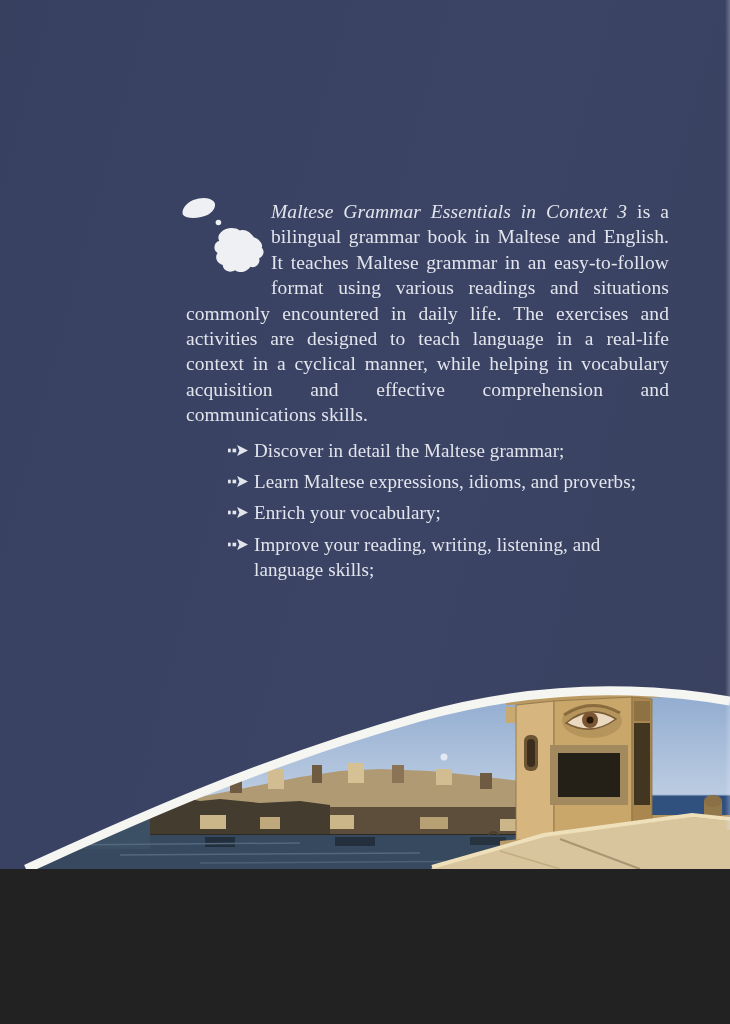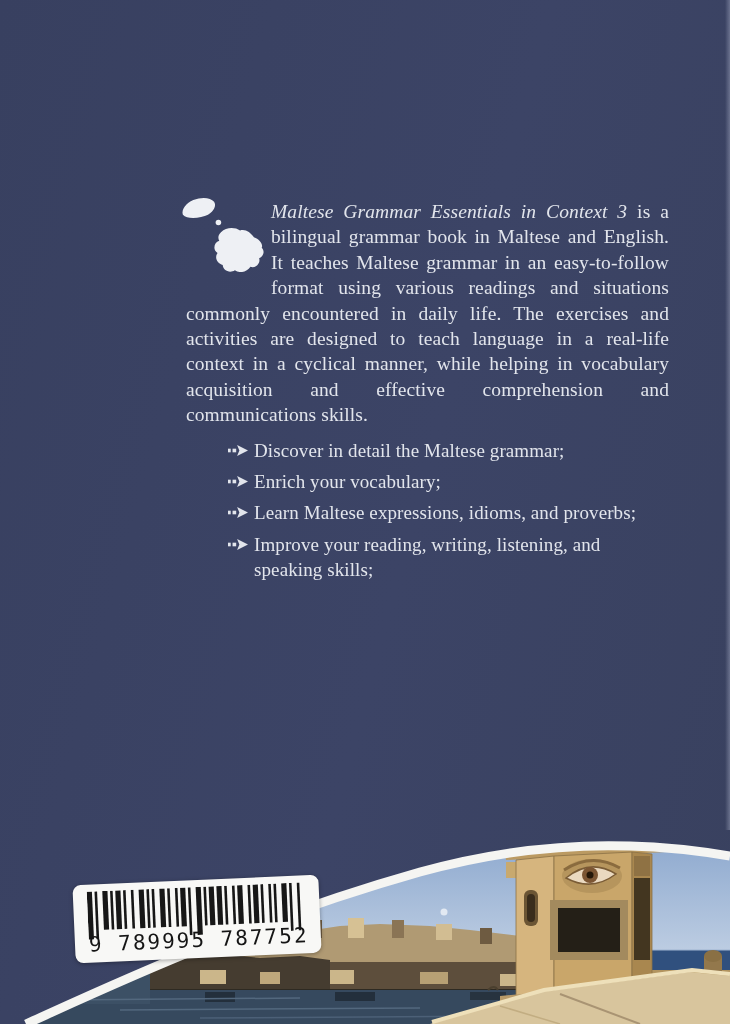--- a/index.html
+++ b/index.html
@@ -2,21 +2,21 @@
 <html style="--c-cover_navy: #3a4262; --c-text: #e2e5ec; --c-swoosh_white: #f5f5f2; --c-stone: #c9a76c; --c-sky_top: #87a4cc; --c-sky_bottom: #c6d4e6; --c-water: #36495e; --c-sea: #30507e; --c-barcode_bg: #f8f8f6;"><head>
 <meta charset="utf-8">
 <style>
   :root{
     --c-cover_navy:#3a4262; --c-text:#e2e5ec; --c-swoosh_white:#f5f5f2;
     --c-stone:#c9a76c; --c-sky_top:#87a4cc; --c-sky_bottom:#c6d4e6;
     --c-water:#36495e; --c-sea:#30507e; --c-barcode_bg:#f8f8f6;
   }
   html,body{margin:0;padding:0;background:#222;}
   .book{
-    position:relative; width:730px; height:1024px; overflow:hidden;
+    position:relative; width:730px; height:869px; overflow:hidden;
     background:linear-gradient(105deg,#384060 0%, #3c4466 55%, #39415f 100%);
     font-family:"Liberation Serif","DejaVu Serif",serif;
   }
   .edge-light{
     position:absolute; top:0; right:0; width:5px; height:830px; z-index:4;
     background:linear-gradient(to left, rgba(230,235,255,.28), rgba(230,235,255,0));
   }
   .content{
     position:absolute; left:186px; top:199px; width:483px; z-index:2;
     color:var(--c-text); font-size:19.5px; line-height:25.4px;
@@ -67,37 +67,37 @@
             <polygon points="10,1 22,7 10,13 12.5,7"></polygon>
           </svg>
         <span>Discover in detail the Maltese grammar;</span>
       </li>
       <li>
         <svg class="arrow" viewBox="0 0 22 14" aria-hidden="true">
             <rect x="0" y="5" width="3" height="4"></rect>
             <rect x="5" y="5" width="4" height="4"></rect>
             <polygon points="10,1 22,7 10,13 12.5,7"></polygon>
           </svg>
+        <span>Learn Maltese expressions, idioms, and proverbs;</span>
+      </li>
+      <li>
+        <svg class="arrow" viewBox="0 0 22 14" aria-hidden="true">
+            <rect x="0" y="5" width="3" height="4"></rect>
+            <rect x="5" y="5" width="4" height="4"></rect>
+            <polygon points="10,1 22,7 10,13 12.5,7"></polygon>
+          </svg>
         <span>Enrich your vocabulary;</span>
       </li>
       <li>
         <svg class="arrow" viewBox="0 0 22 14" aria-hidden="true">
             <rect x="0" y="5" width="3" height="4"></rect>
             <rect x="5" y="5" width="4" height="4"></rect>
             <polygon points="10,1 22,7 10,13 12.5,7"></polygon>
           </svg>
-        <span>Learn Maltese expressions, idioms, and proverbs;</span>
-      </li>
-      <li>
-        <svg class="arrow" viewBox="0 0 22 14" aria-hidden="true">
-            <rect x="0" y="5" width="3" height="4"></rect>
-            <rect x="5" y="5" width="4" height="4"></rect>
-            <polygon points="10,1 22,7 10,13 12.5,7"></polygon>
-          </svg>
-        <span>Improve your reading, writing, listening, and speaking skills;</span>
+        <span>Improve your reading, writing, listening, and language skills;</span>
       </li>
     </ul>
   </div>
 
   <svg class="photo-svg" viewBox="0 0 730 200" aria-hidden="true">
     <defs>
       <clipPath id="photoClip">
         <path d="M 26 200 C 110 162 250 96 420 48 C 500 26 570 20 630 22 C 670 23 706 28 730 32 L 730 200 L 26 200 Z"></path>
       </clipPath>
       <linearGradient id="skyGrad" x1="0" y1="0" x2="0" y2="1">

